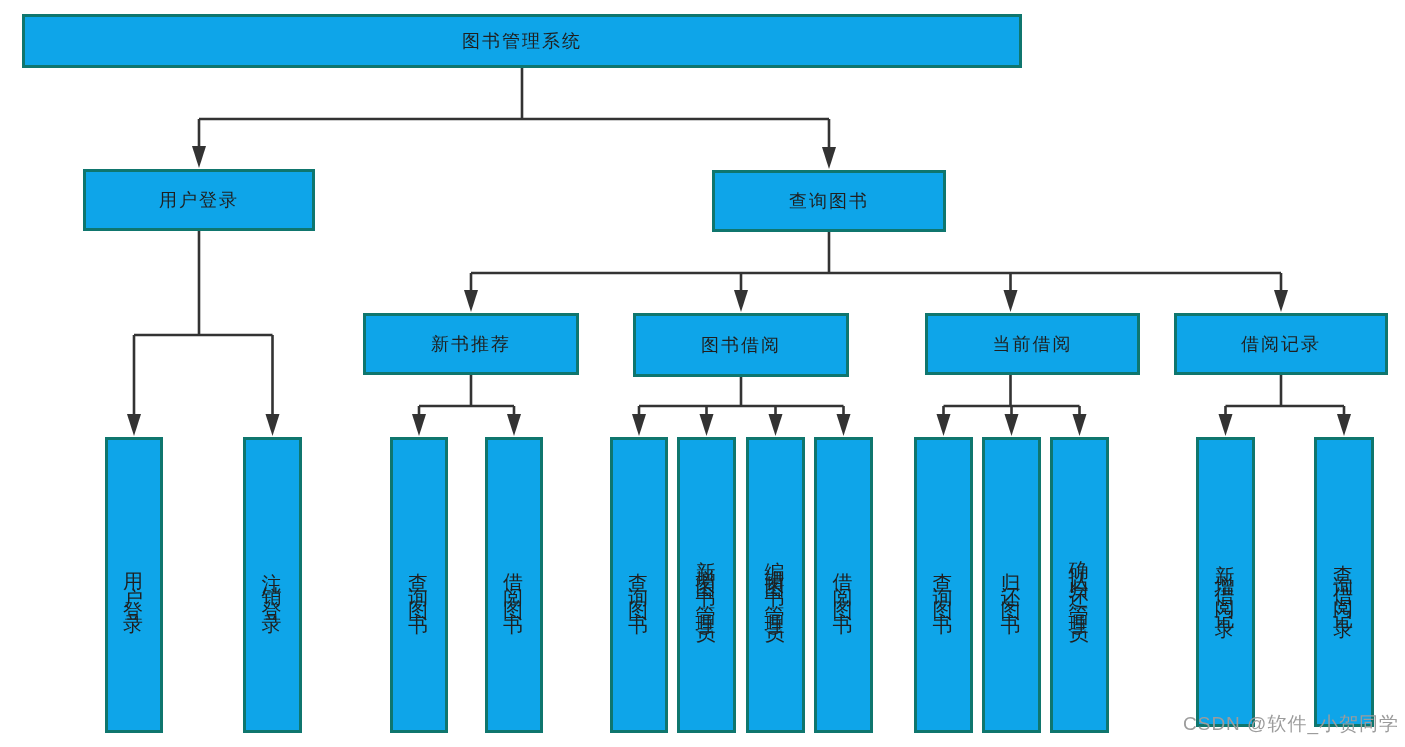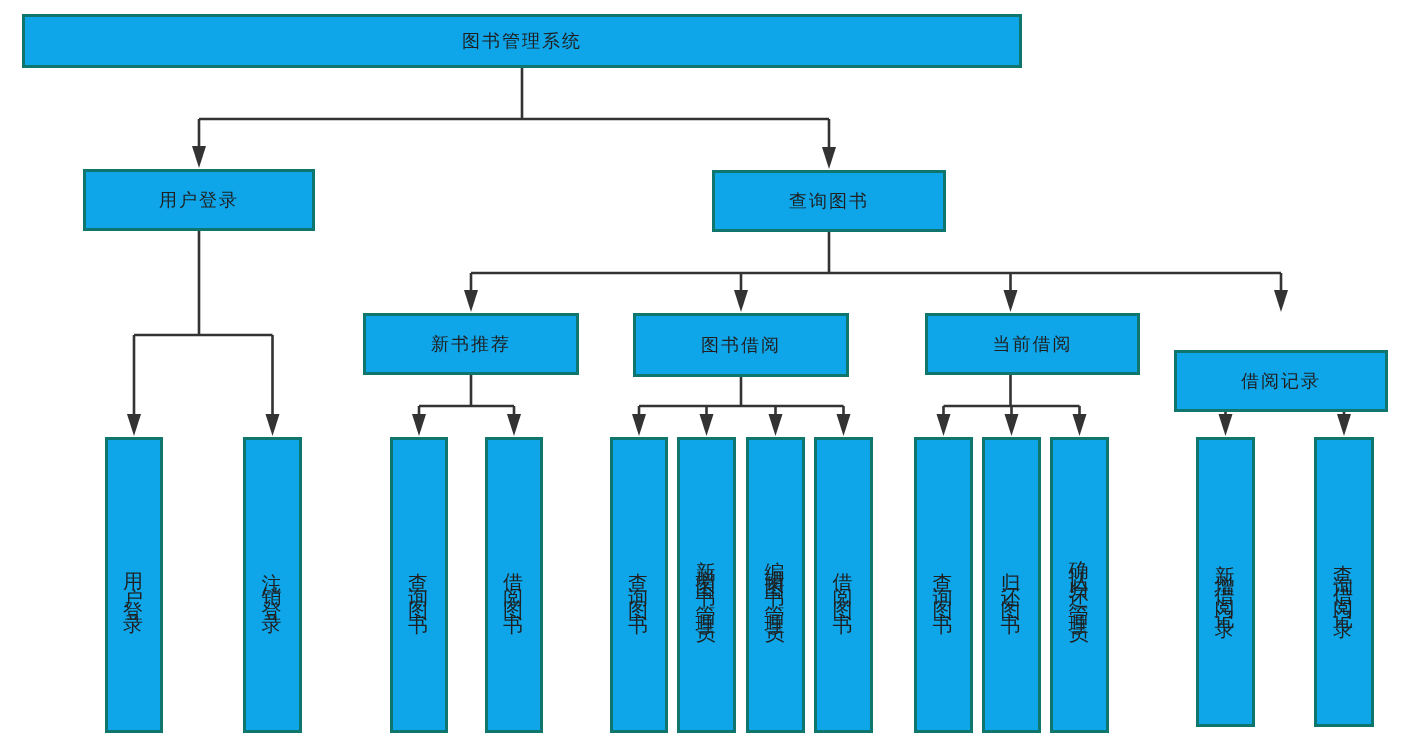--- a/index.html
+++ b/index.html
@@ -66,21 +66,21 @@
       </div>
       <div class="node" style="left: 363px; top: 313px; width: 216px; height: 62px;">
         <span>新书推荐</span>
       </div>
       <div class="node" style="left: 633px; top: 313px; width: 216px; height: 64px;">
         <span>图书借阅</span>
       </div>
       <div class="node" style="left: 903px; top: 313px; width: 215px; height: 62px; margin-left: 22px;">
         <span>当前借阅</span>
       </div>
-      <div class="node" style="left: 1174px; top: 313px; width: 214px; height: 62px; margin-top: 37px;">
+      <div class="node" style="left: 1174px; top: 313px; width: 214px; height: 62px;">
         <span>借阅记录</span>
       </div>
       <div class="node vertical" style="left: 105px; top: 437px; width: 58px; height: 296px;">
         <span style="letter-spacing: 14px;">用户登录</span>
       </div>
       <div class="node vertical" style="left: 243px; top: 437px; width: 59px; height: 296px;">
         <span style="letter-spacing: 14px;">注销登录</span>
       </div>
       <div class="node vertical" style="left: 390px; top: 437px; width: 58px; height: 296px;">
         <span style="letter-spacing: 14px;">查询图书</span>
@@ -109,13 +109,14 @@
       <div class="node vertical" style="left: 1050px; top: 437px; width: 59px; height: 296px;">
         <span style="letter-spacing: 9px;">确认归还（管理员）</span>
       </div>
       <div class="node vertical" style="left: 1196px; top: 437px; width: 59px; height: 290px;">
         <span style="letter-spacing: 11px;">新增借阅记录</span>
       </div>
       <div class="node vertical" style="left: 1314px; top: 437px; width: 60px; height: 290px;">
         <span style="letter-spacing: 11px;">查询借阅记录</span>
       </div>
     </div>
+  <div class="watermark" style="color: rgb(156, 156, 156);">CSDN @软件_小贺同学</div>
 </div>
 
 </body></html>

